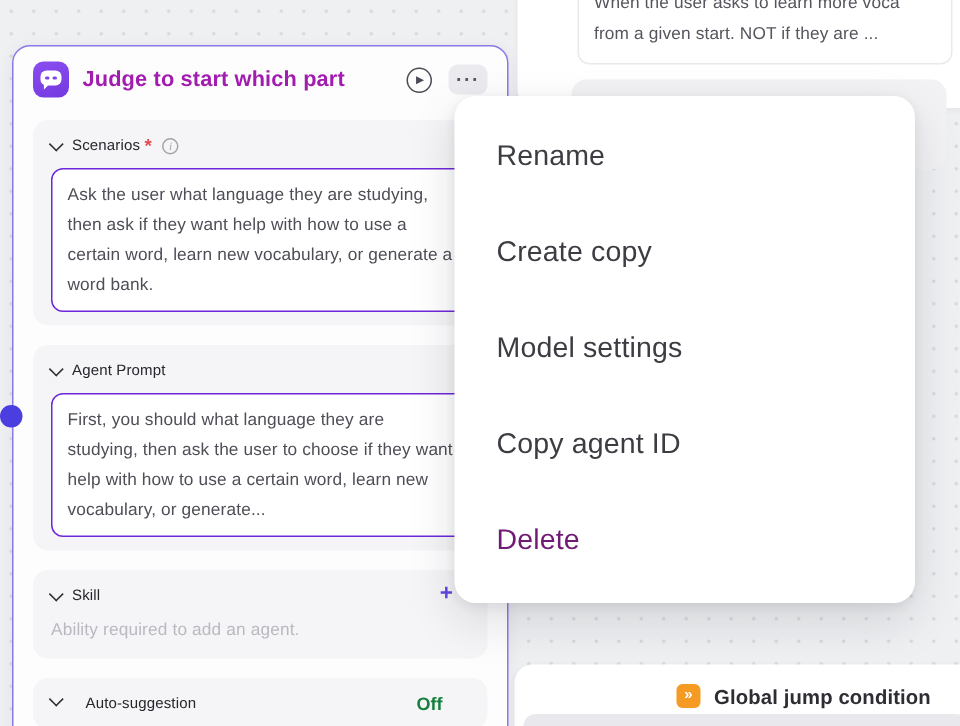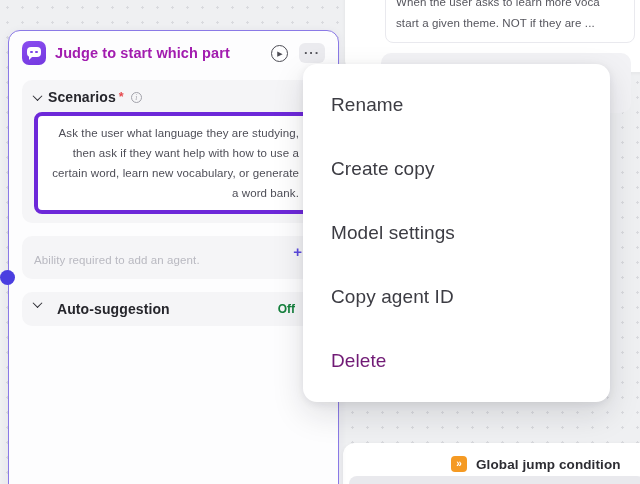--- a/index.html
+++ b/index.html
@@ -67,30 +67,30 @@
     width:26px;height:20px;border-radius:6px;background:#ebebef;
     display:flex;align-items:center;justify-content:center;
     color:#55555c;font-size:13px;font-weight:bold;letter-spacing:1px;line-height:0;
   }
   .section{
     background:#f5f5f7;border-radius:10px;padding:9px 12px;margin-top:13px;position:relative;
   }
   .sec-head{display:flex;align-items:center;gap:7px;height:16px;}
   .chev{width:6px;height:6px;border-right:1.7px solid #2c2c33;border-bottom:1.7px solid #2c2c33;
     transform:rotate(45deg) translate(-1px,-1px);flex:0 0 auto;}
-  .sec-label{font-size:14px;font-weight:bold;color:#26262c;letter-spacing:.1px;}
+  .sec-label{font-size:10px;font-weight:normal;color:#26262c;letter-spacing:.1px;}
   .req{color:#e5484d;font-weight:bold;font-size:12.5px;margin-left:-4px;}
   .info-icon{
     width:11px;height:11px;border-radius:50%;border:1px solid #a2a2aa;color:#a2a2aa;
     font-size:7.5px;display:flex;align-items:center;justify-content:center;
     font-family:"Liberation Serif",serif;font-style:italic;box-sizing:border-box;
   }
   .textbox{
-    margin-top:7px;background:#ffffff;border:4px solid #6d28d9;border-radius:8px;
-    padding:7px 10px;font-size:11.5px;line-height:20px;color:#4e4e57;letter-spacing:.1px;text-align:right;
+    margin-top:7px;background:#ffffff;border:1px solid #6d28d9;border-radius:8px;
+    padding:7px 10px;font-size:11.5px;line-height:20px;color:#4e4e57;letter-spacing:.1px;
   }
   .placeholder{margin-top:9px;font-size:11.5px;color:#b9b9c1;letter-spacing:.1px;padding-bottom:4px;}
   .plus-icon{
     position:absolute;right:23px;top:9px;color:#5b49e0;font-size:15px;font-weight:bold;line-height:14px;
   }
   .sec-partial .sec-head{justify-content:space-between;}
   .partial-left{display:flex;align-items:flex-start;gap:16px;}
   .partial-value{font-size:12px;font-weight:bold;color:#15803d;margin-right:18px;}
   .port-dot{
     position:absolute;left:-9.5px;top:239px;width:15px;height:15px;border-radius:50%;
@@ -111,21 +111,21 @@
   .menu-item.disabled{color:#701a75;cursor:default;}
 </style>
 </head>
 <body>
 
 <div class="canvas">
 
   <div class="node-top-right">
     <div class="ntr-textbox">
       <div>When the user asks to learn more voca</div>
-      <div>start a given theme. NOT if they are ...</div>
+      <div>from a given start. NOT if they are ...</div>
     </div>
     <div class="ntr-gray"></div>
   </div>
 
   <div class="node-bottom-right">
     <div class="nbr-header">
       <div class="jump-icon">»</div>
       <div class="nbr-label">Global jump condition</div>
     </div>
     <div class="nbr-gray"></div>
@@ -151,22 +151,33 @@
     <div class="section">
       <div class="sec-head">
         <span class="chev"></span>
         <span class="sec-label">Scenarios</span>
         <span class="req">*</span>
         <span class="info-icon">i</span>
       </div>
       <div class="textbox">Ask the user what language they are studying, then ask if they want help with how to use a certain word, learn new vocabulary, or generate a word bank.</div>
     </div>
 
+    <div class="section">
+      <div class="sec-head">
+        <span class="chev"></span>
+        <span class="sec-label">Agent Prompt</span>
+      </div>
+      <div class="textbox">First, you should what language they are studying, then ask the user to choose if they want help with how to use a certain word, learn new vocabulary, or generate...</div>
+    </div>
 
     <div class="section">
+      <div class="sec-head">
+        <span class="chev"></span>
+        <span class="sec-label">Skill</span>
+      </div>
       <span class="plus-icon">+</span>
       <div class="placeholder">Ability required to add an agent.</div>
     </div>
 
     <div class="section sec-partial">
       <div class="sec-head">
         <span class="partial-left">
           <span class="chev"></span>
           <span class="sec-label">Auto-suggestion</span>
         </span>

